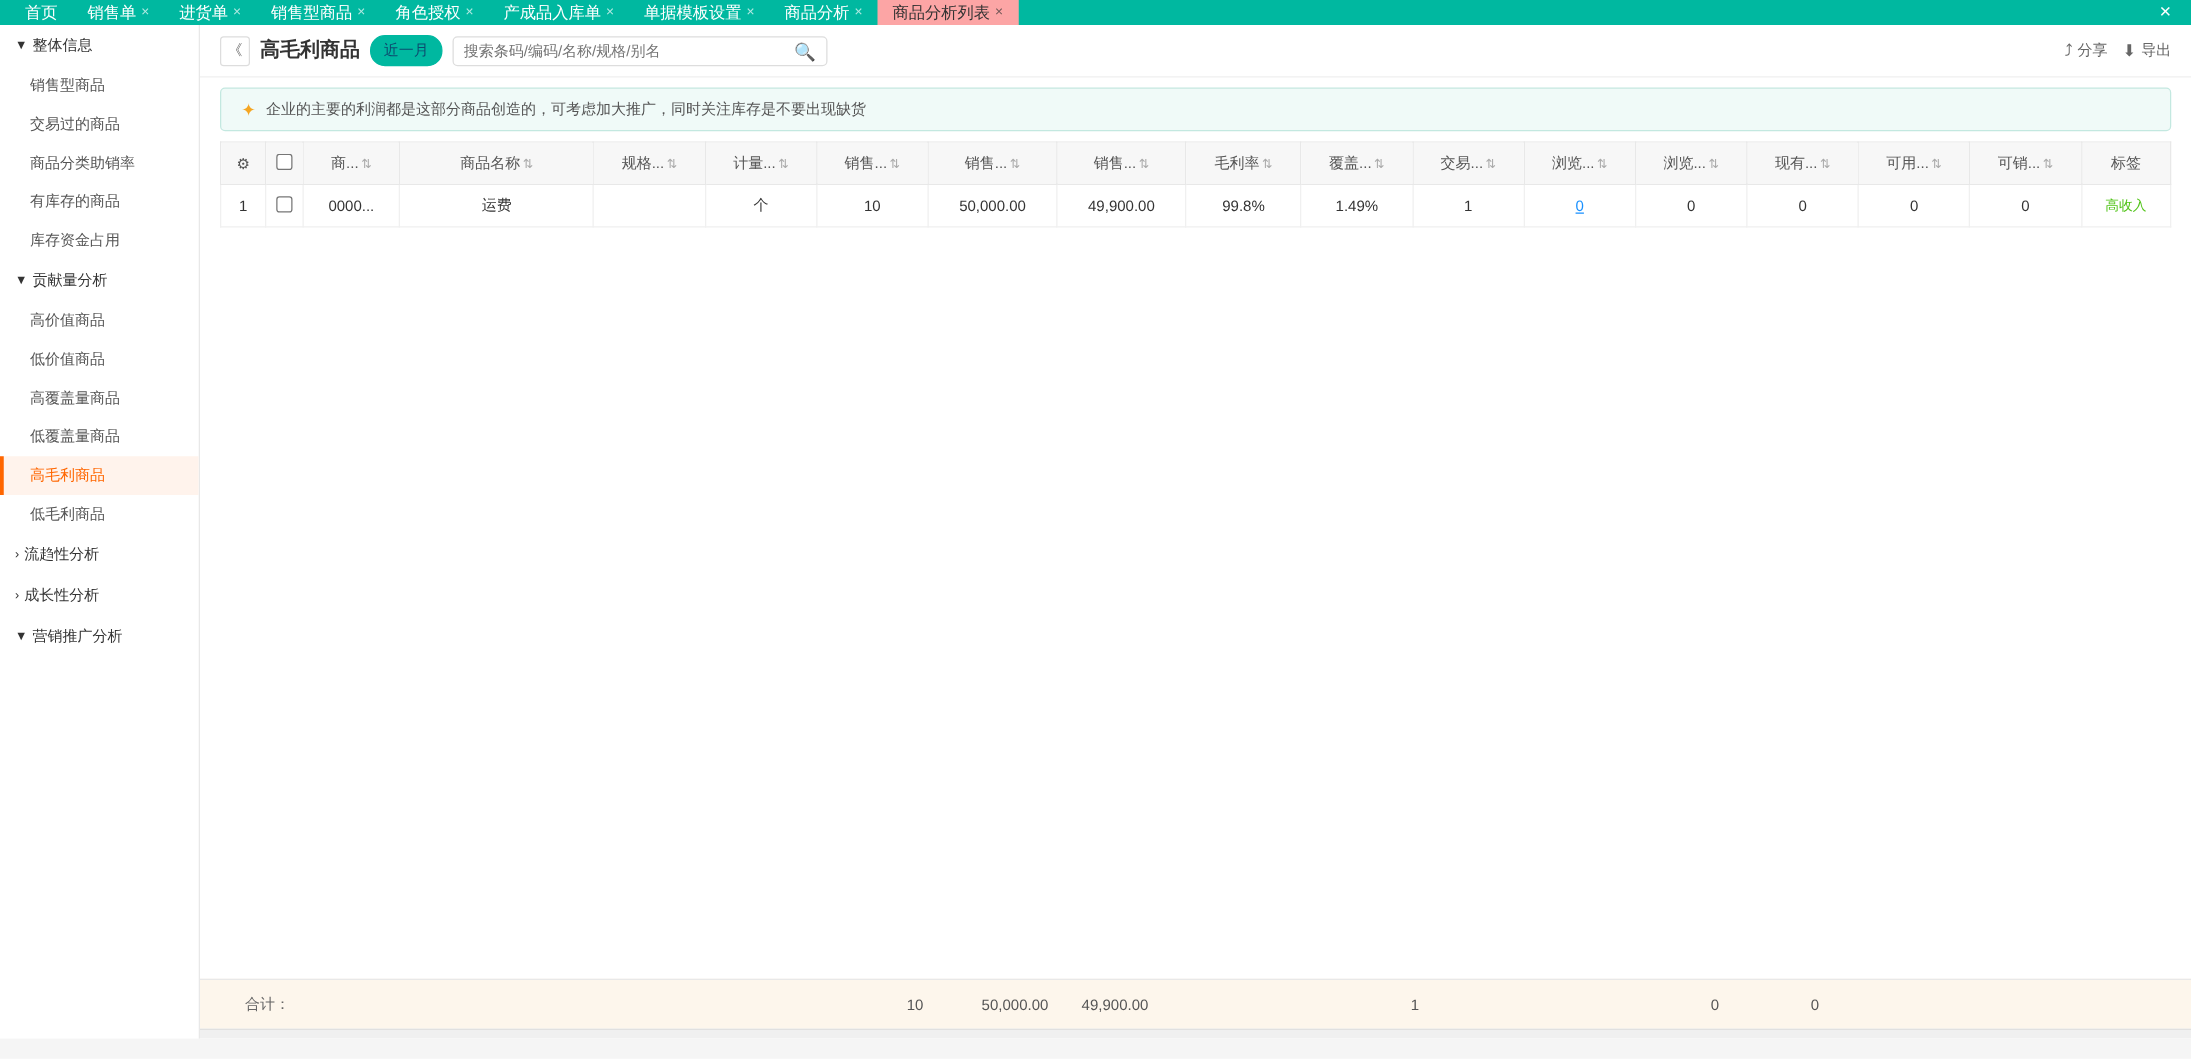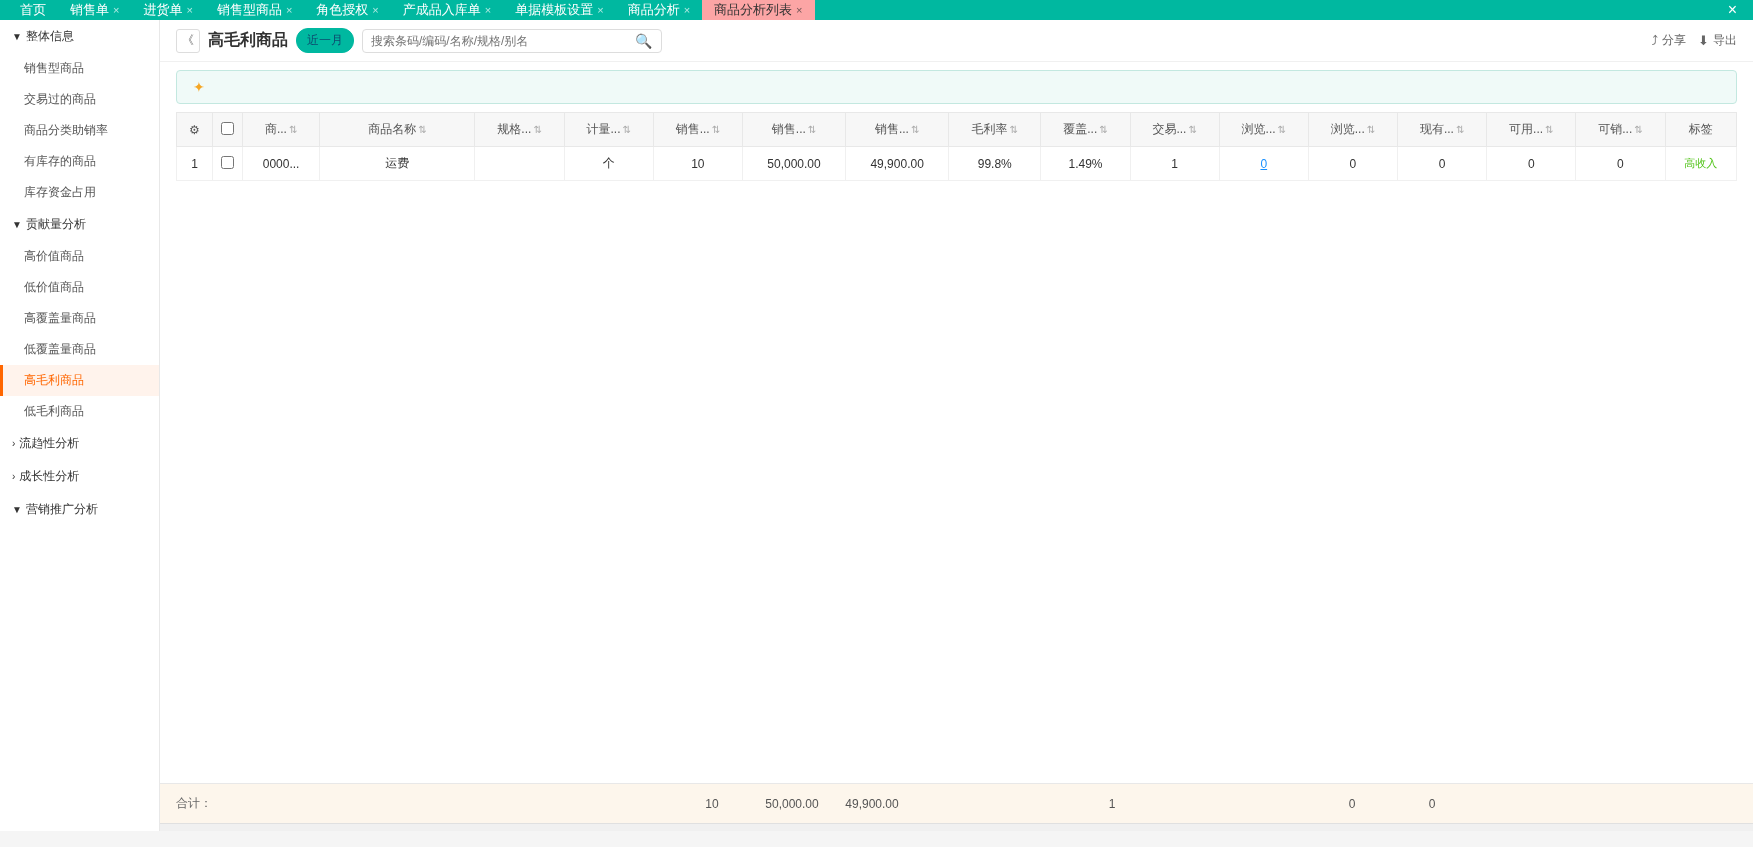--- a/index.html
+++ b/index.html
@@ -230,21 +230,21 @@
       display: flex;
       align-items: center;
       padding: 8px 16px;
       background: #fdf6ec;
       border-top: 1px solid #e8e8e8;
       font-size: 12px;
       color: #555;
       flex-shrink: 0;
       min-height: 40px;
     }
-    .footer-label { color: #666; margin-right: 20px; }
+    .footer-label { color: #666; margin-right: 20px; margin-left: 20px; }
     .footer-cell { min-width: 80px; text-align: center; }
 
     
     .bottom-scrollbar {
       height: 8px;
       background: #f0f0f0;
       border-top: 1px solid #e0e0e0;
       flex-shrink: 0;
     }
 
@@ -359,20 +359,21 @@
         </div>
         <div class="header-action-btn">
           <span style="font-size:13px;">⬇</span>
           <span>导出</span>
         </div>
       </div>
     </div>
 
     <div class="info-banner">
       <span class="info-icon">✦</span>
+      <span>企业的主要的利润都是这部分商品创造的，可考虑加大推广，同时关注库存是不要出现缺货</span>
     </div>
 
     <div class="table-container">
       <table>
         <thead>
           <tr>
             <th style="width:36px;">⚙</th>
             <th style="width:30px;"><input type="checkbox" style=""></th>
             <th><span>商...</span><span class="col-sort">⇅</span></th>
             <th style="min-width:100px;"><span>商品名称</span><span class="col-sort">⇅</span></th>

